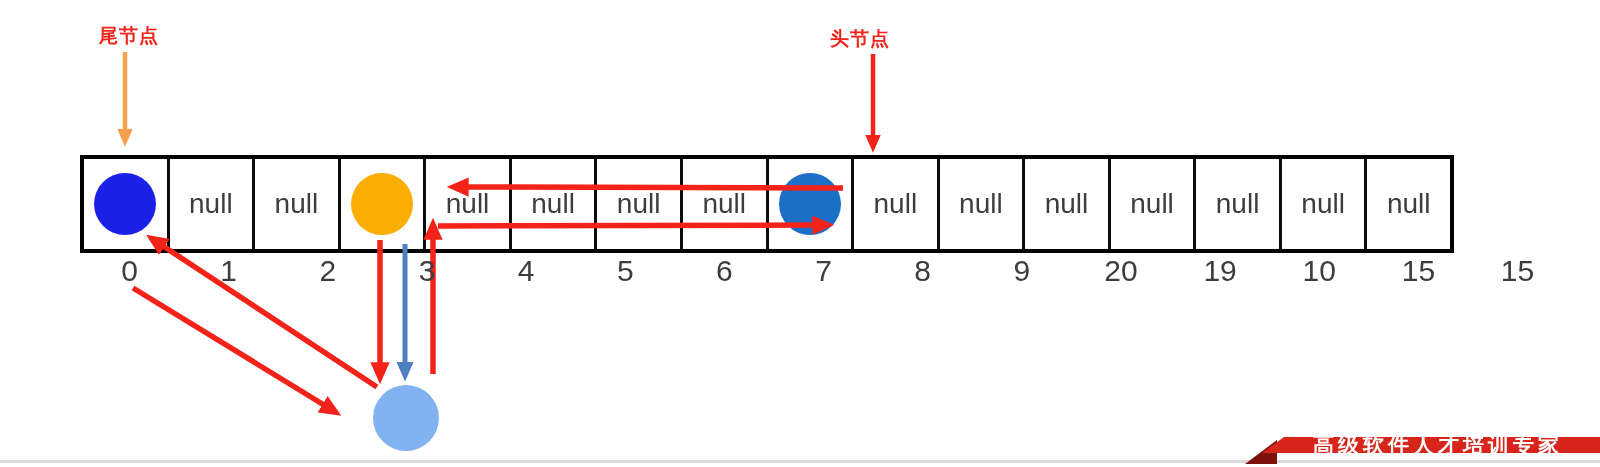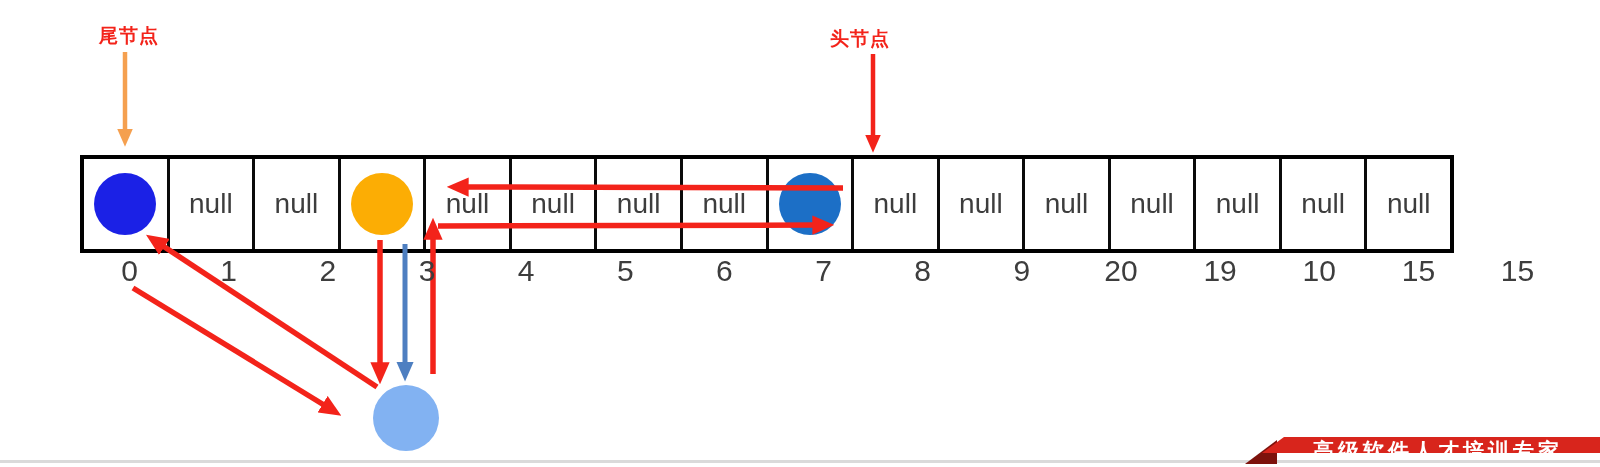--- a/index.html
+++ b/index.html
@@ -45,21 +45,21 @@
   #m-blue path{fill:var(--arrow-blue);}
 
   .watermark{
     position:absolute;left:1290px;top:418px;font-size:30px;color:rgba(162,162,162,0.85);
     z-index:8;white-space:nowrap;letter-spacing:1px;
   }
   .bottom-line{position:absolute;left:0;top:460px;width:1600px;height:3px;background:var(--line-gray);z-index:1;}
   .banner{
     position:absolute;left:1262px;top:437px;width:338px;height:16px;background:var(--banner-red);z-index:7;
     clip-path:polygon(22px 0,100% 0,100% 100%,0 100%);
-    display:flex;justify-content:center;
+    display:flex;align-items:center;justify-content:center;
   }
   .banner-fold{
     position:absolute;left:1245px;top:440px;width:32px;height:24px;background:var(--banner-fold);z-index:7;
     clip-path:polygon(100% 0,100% 100%,0 100%);
   }
   .banner-text{
     color:#ffffff;font-family:"DejaVu Serif",serif;font-weight:bold;font-size:21px;
     letter-spacing:4px;white-space:nowrap;padding-left:14px;
   }
 </style>

